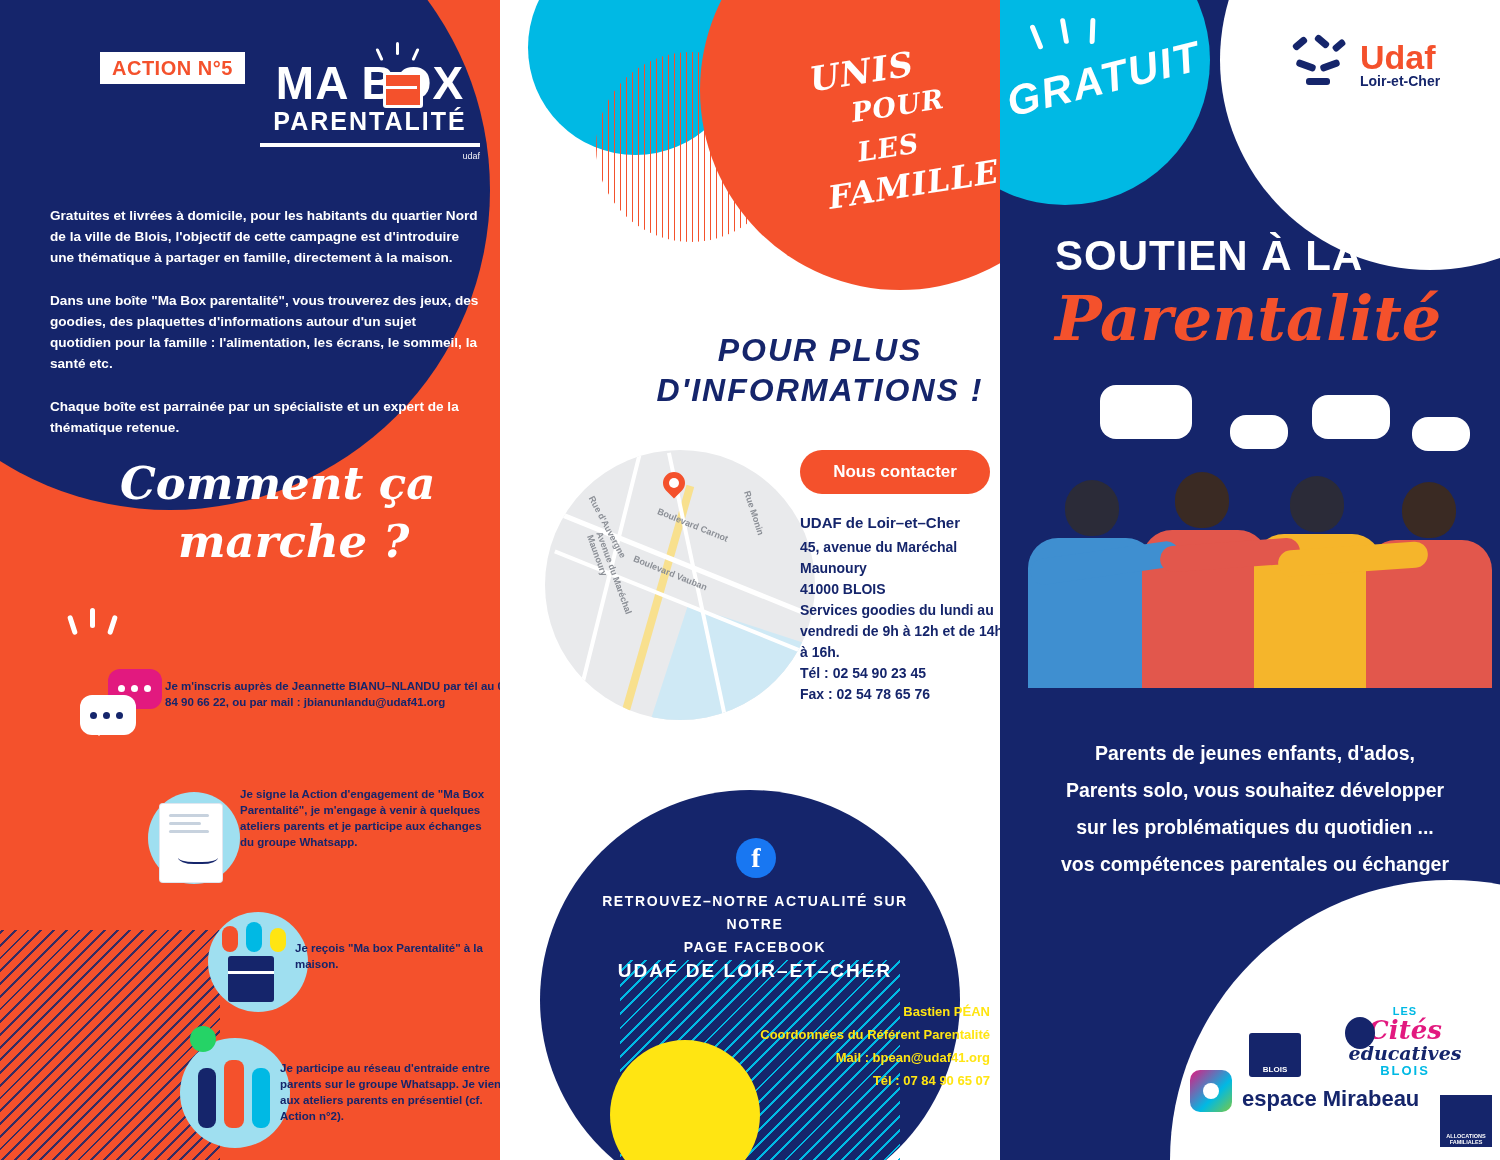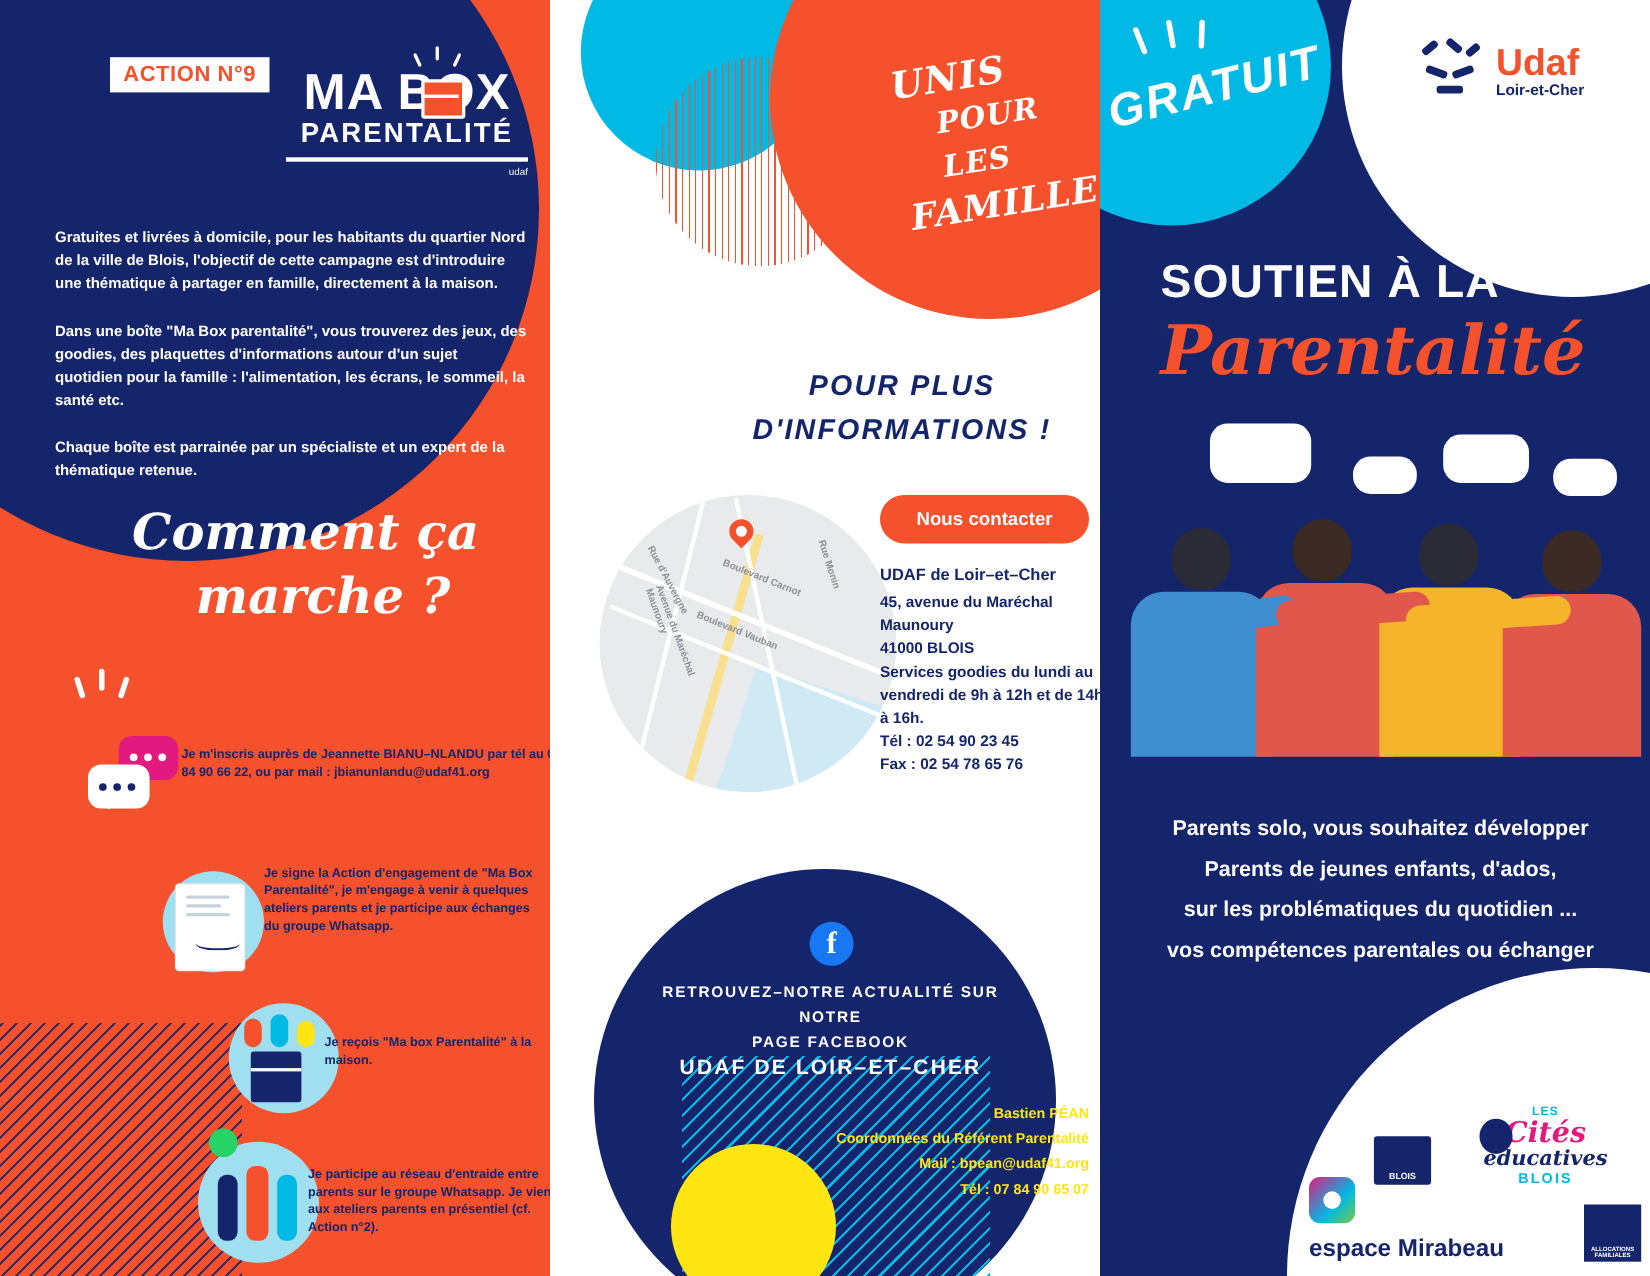--- a/index.html
+++ b/index.html
@@ -65,21 +65,21 @@
   .p2-cyan{position:absolute;left:28px;top:-60px;width:215px;height:215px;border-radius:50%;background:#00b9e4;}
   .p2-hatch-circ{position:absolute;left:96px;top:52px;width:190px;height:190px;border-radius:50%;
     background:repeating-linear-gradient(90deg,#f4512c 0 1px,transparent 1px 6px);}
   .p2-orange{position:absolute;left:200px;top:-110px;width:400px;height:400px;border-radius:50%;background:#f4512c;}
   .unis{position:absolute;left:318px;top:44px;width:190px;color:#fff;font-family:"DejaVu Serif",serif;font-style:italic;font-weight:bold;
     font-size:34px;line-height:40px;transform:rotate(-9deg);text-align:left;letter-spacing:1px;}
   .unis .u2{padding-left:36px;font-size:27px;}
   .unis .u3{font-size:32px;}
 
   .pourplus{position:absolute;left:150px;top:330px;width:340px;color:#15256b;font-weight:bold;font-style:italic;
-    font-size:26px;line-height:40px;letter-spacing:2px;text-align:center;}
+    font-size:32px;line-height:40px;letter-spacing:2px;text-align:center;}
 
   .map{position:absolute;left:45px;top:450px;width:270px;height:270px;border-radius:50%;background:#e9eaec;overflow:hidden;}
   .map .road{position:absolute;background:#fff;}
   .map .water{position:absolute;left:120px;top:180px;width:180px;height:120px;background:#cfe9f5;transform:rotate(18deg);}
   .map .yellow{position:absolute;left:100px;top:30px;width:8px;height:300px;background:#f8e08e;transform:rotate(16deg);}
   .map .lbl{position:absolute;color:#8b8f96;font-size:9px;font-weight:bold;}
   .pin{position:absolute;left:118px;top:22px;width:22px;height:22px;border-radius:50% 50% 50% 0;background:#f4512c;transform:rotate(-45deg);}
   .pin:after{content:"";position:absolute;left:6px;top:6px;width:10px;height:10px;border-radius:50%;background:#fff;}
 
   .contact-head{position:absolute;left:300px;top:450px;width:190px;height:44px;border-radius:22px;background:#f4512c;
@@ -129,38 +129,38 @@
 
   .p3-white-br{position:absolute;left:170px;top:880px;width:560px;height:560px;border-radius:50%;background:#fff;}
   .cites{position:absolute;left:330px;top:1005px;width:150px;text-align:center;}
   .cites .les{color:#00b9e4;font-weight:bold;font-size:11px;letter-spacing:1px;}
   .cites .c1{color:#e2197f;font-family:"DejaVu Serif",serif;font-style:italic;font-weight:bold;font-size:26px;line-height:26px;}
   .cites .c2{color:#15256b;font-family:"DejaVu Serif",serif;font-style:italic;font-weight:bold;font-size:19px;line-height:20px;}
   .cites .c3{color:#00b9e4;font-weight:bold;font-size:13px;letter-spacing:2px;}
   .cite-kid{position:absolute;left:15px;top:12px;width:30px;height:32px;border-radius:50%;background:#15256b;}
   .blois-logo{position:absolute;left:249px;top:1033px;width:52px;height:44px;background:#15256b;border-radius:3px;}
   .blois-logo span{position:absolute;bottom:3px;left:0;width:52px;text-align:center;color:#fff;font-size:8px;font-weight:bold;}
-  .mirabeau{position:absolute;left:190px;top:1070px;display:flex;align-items:flex-start;gap:10px;flex-direction:column;}
+  .mirabeau{position:absolute;left:190px;top:1070px;display:flex;align-items:flex-end;gap:10px;}
   .mira-sq{width:42px;height:42px;border-radius:10px;background:linear-gradient(135deg,#e2197f,#00b9e4 60%,#7ac943);}
   .mira-sq:after{content:"";display:block;margin:13px auto;width:16px;height:16px;border-radius:50%;background:#fff;}
   .mira-txt{color:#15256b;font-weight:bold;font-size:22px;}
   .caf{position:absolute;left:440px;top:1095px;width:52px;height:52px;background:#15256b;}
   .caf span{position:absolute;bottom:2px;left:0;width:52px;text-align:center;color:#fff;font-size:5.5px;font-weight:bold;line-height:6px;}
 </style>
 </head>
 <body>
 
 <div class="page">
 
   <div class="panel1">
     <div class="p1-bluecircle"></div>
     <div class="p1-hatch"></div>
 
     <div class="action-tag">
-      <span>ACTION N°9</span>
+      <span>ACTION N°5</span>
     </div>
 
     <div class="mabox">
       <div class="l1">MA BOX</div>
       <div class="l2">PARENTALITÉ</div>
       <div class="rule"></div>
       <div class="udafmini">udaf</div>
     </div>
     <div class="boxicon"></div>
     <div class="spark" style="left:378px;top:48px;transform:rotate(-25deg);"></div>
@@ -335,22 +335,22 @@
       <div class="head" style="left:280px;top:6px;width:54px;height:56px;background:#2b2b38;"></div>
       <div class="body" style="left:244px;top:64px;width:128px;height:154px;background:#f5b52b;"></div>
       <div class="head" style="left:392px;top:12px;width:54px;height:56px;background:#3a2a23;"></div>
       <div class="body" style="left:356px;top:70px;width:126px;height:148px;background:#e2574c;"></div>
       <div class="arm" style="left:20px;top:80px;width:150px;background:#3f8fd0;transform:rotate(-8deg);"></div>
       <div class="arm" style="left:150px;top:72px;width:140px;background:#e2574c;transform:rotate(-4deg);"></div>
       <div class="arm" style="left:268px;top:76px;width:150px;background:#f5b52b;transform:rotate(-4deg);"></div>
     </div>
 
     <div class="p3-text">
+      <div>Parents de jeunes enfants, d'ados,</div>
       <div>Parents solo, vous souhaitez développer</div>
-      <div>Parents de jeunes enfants, d'ados,</div>
       <div>sur les problématiques du quotidien ...</div>
       <div>vos compétences parentales ou échanger</div>
     </div>
 
     <div class="p3-white-br"></div>
 
     <div class="blois-logo">
       <span>BLOIS</span>
     </div>
 

